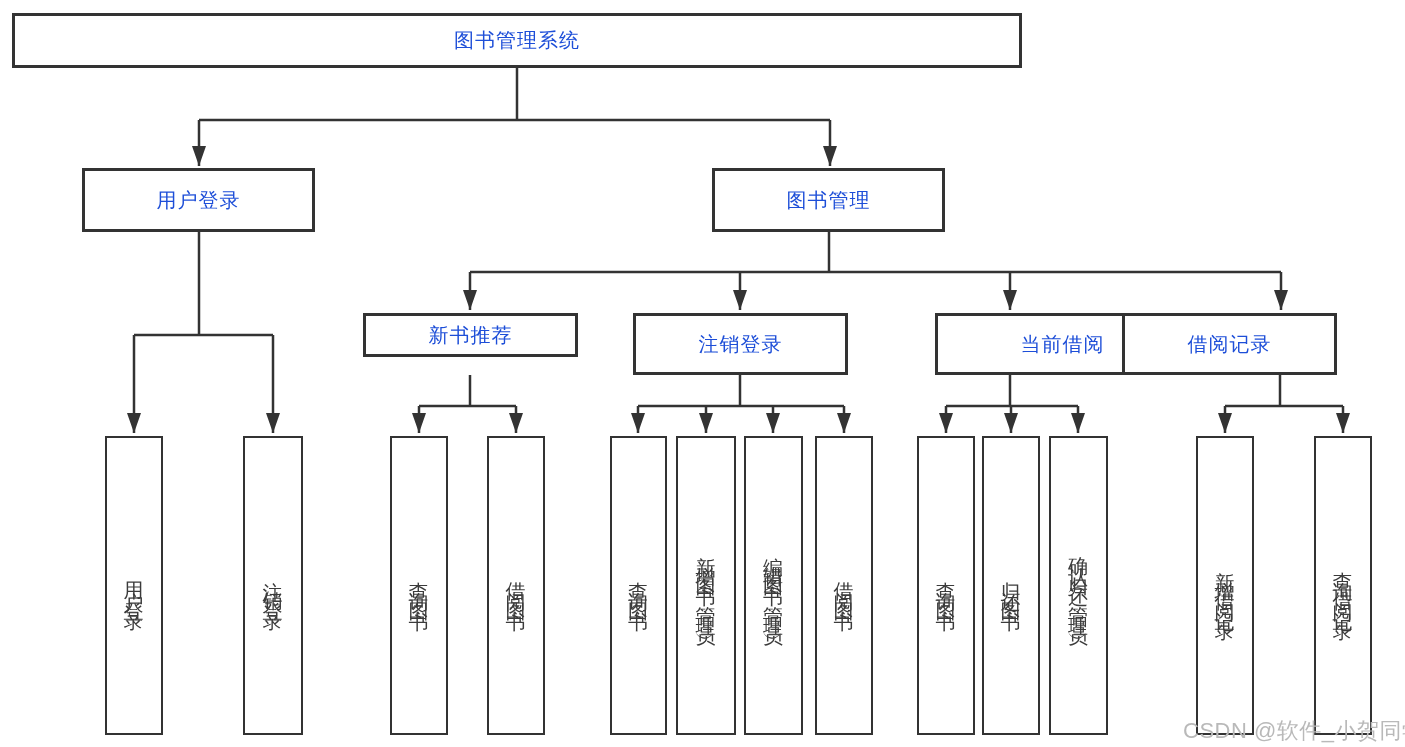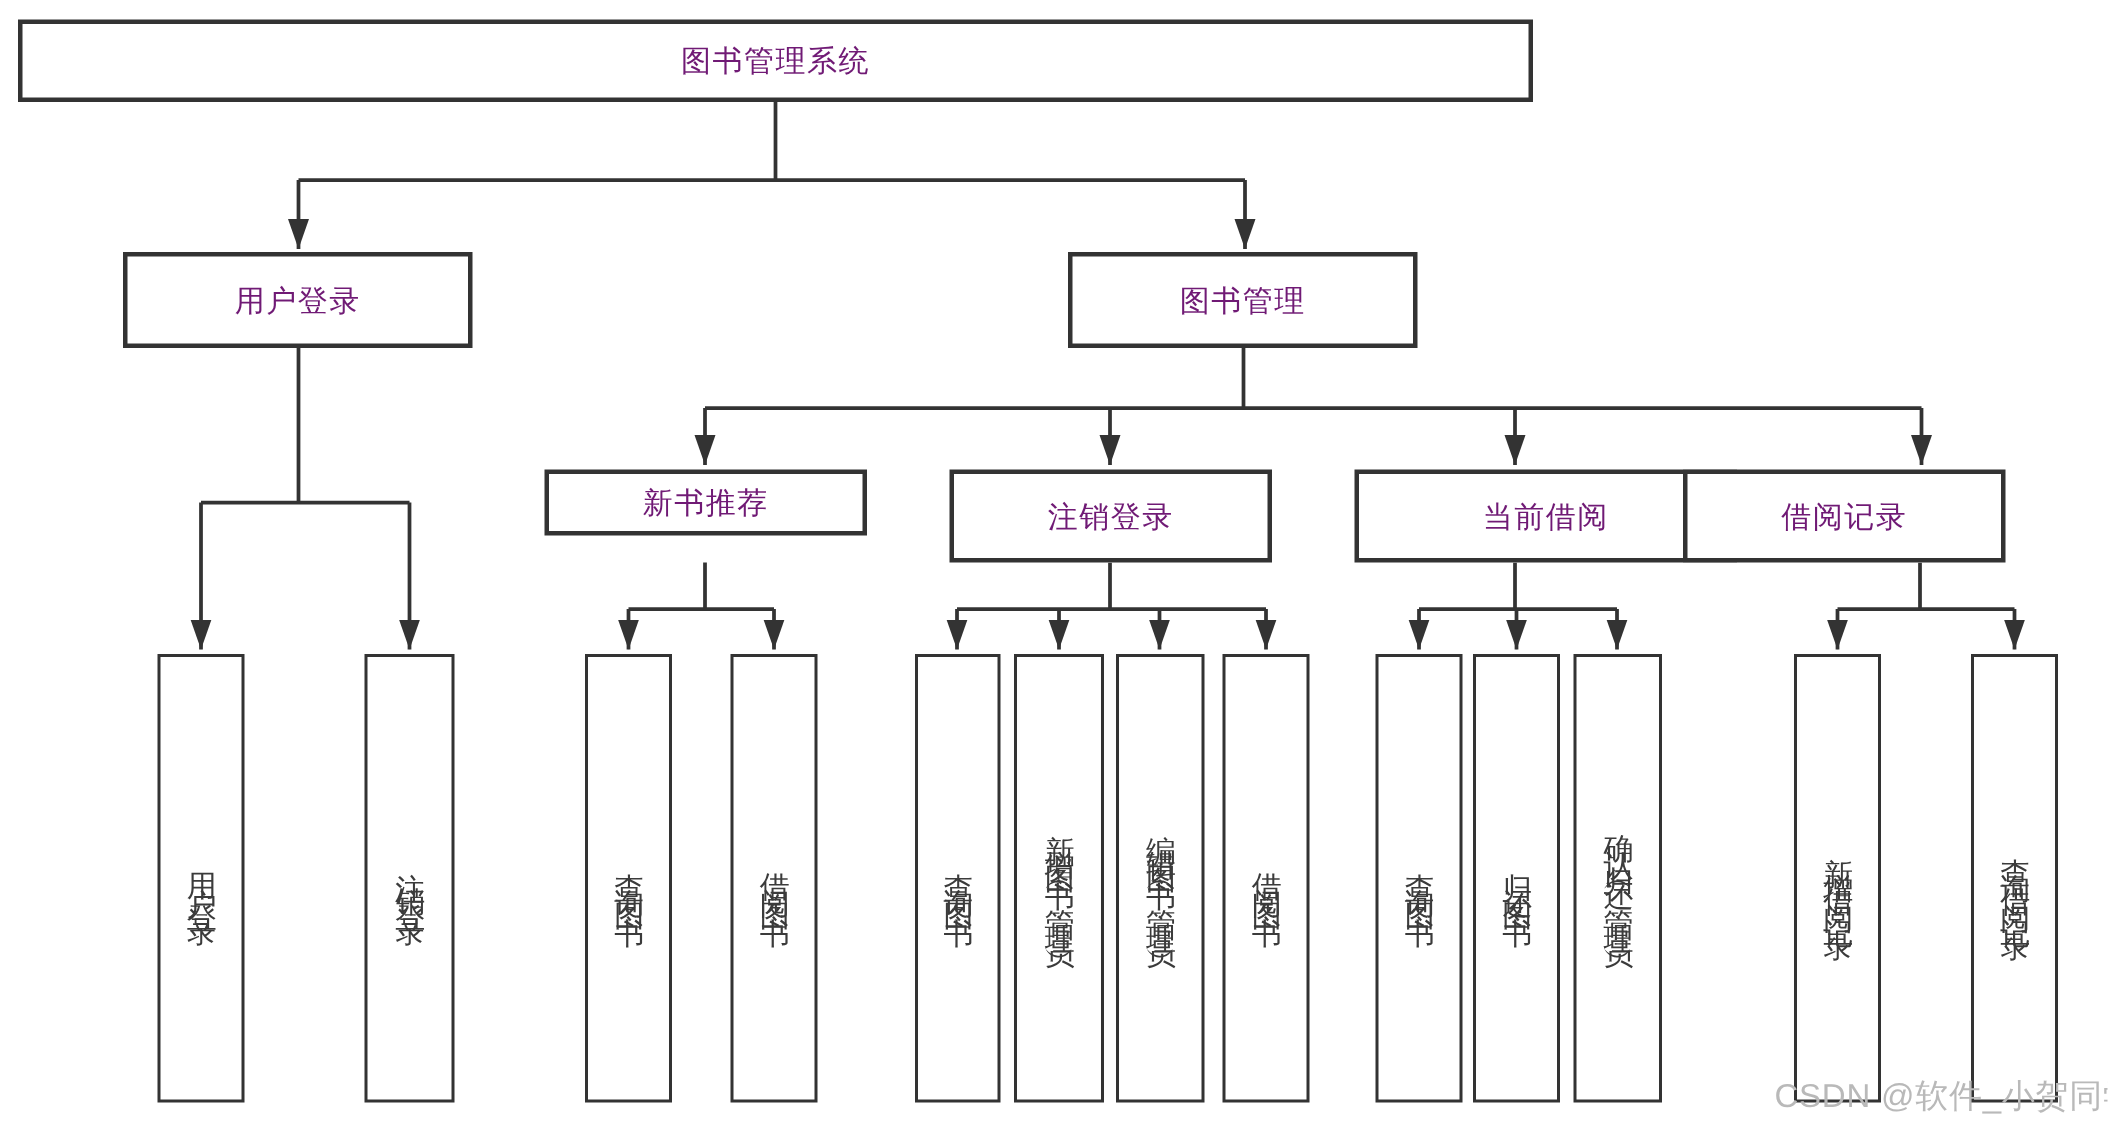--- a/index.html
+++ b/index.html
@@ -1,20 +1,20 @@
 <!DOCTYPE html>
 <html><head>
 <meta charset="utf-8">
 <style>
   html,body{margin:0;padding:0;background:#ffffff;}
   body{width:1405px;height:747px;position:relative;overflow:hidden;
        font-family:"Liberation Sans","DejaVu Sans",sans-serif;}
   .stage{position:absolute;left:0;top:0;width:1405px;height:747px;background:#ffffff;}
   .box{position:absolute;box-sizing:border-box;border:3px solid #333333;background:#ffffff;
-       display:flex;align-items:center;justify-content:center;color:#701a75;}
+       display:flex;align-items:center;justify-content:center;color:#1d4ed8;}
   .hlabel{font-size:20px;letter-spacing:1px;white-space:nowrap;}
   .vbox{position:absolute;box-sizing:border-box;border:2.5px solid #333333;background:#ffffff;
         display:flex;align-items:center;justify-content:center;color:#3b3b3b;}
   .vtext{writing-mode:vertical-rl;text-orientation:mixed;font-size:20px;line-height:1;
          letter-spacing:10px;white-space:nowrap;}
   svg.edges{position:absolute;left:0;top:0;pointer-events:none;}
   .watermark{position:absolute;left:1183px;top:716px;font-size:22px;color:#b9b9b9;
              white-space:nowrap;letter-spacing:0.5px;}
 </style>
 </head>
@@ -89,21 +89,21 @@
   <div class="box" style="left:712px;top:168px;width:233px;height:64px">
     <span class="hlabel">图书管理</span>
   </div>
 
   <div class="box" style="left:363px;top:313px;width:215px;height:44px">
     <span class="hlabel">新书推荐</span>
   </div>
   <div class="box" style="left:633px;top:313px;width:215px;height:62px">
     <span class="hlabel">注销登录</span>
   </div>
-  <div class="box" style="left:903px;top:313px;width:255px;height:62px">
+  <div class="box" style="left:935px;top:313px;width:255px;height:62px">
     <span class="hlabel">当前借阅</span>
   </div>
   <div class="box" style="left:1122px;top:313px;width:215px;height:62px">
     <span class="hlabel">借阅记录</span>
   </div>
 
   <div class="vbox" style="left:105px;top:436px;width:58px;height:299px">
     <span class="vtext">用户登录</span>
   </div>
   <div class="vbox" style="left:243px;top:436px;width:60px;height:299px">

